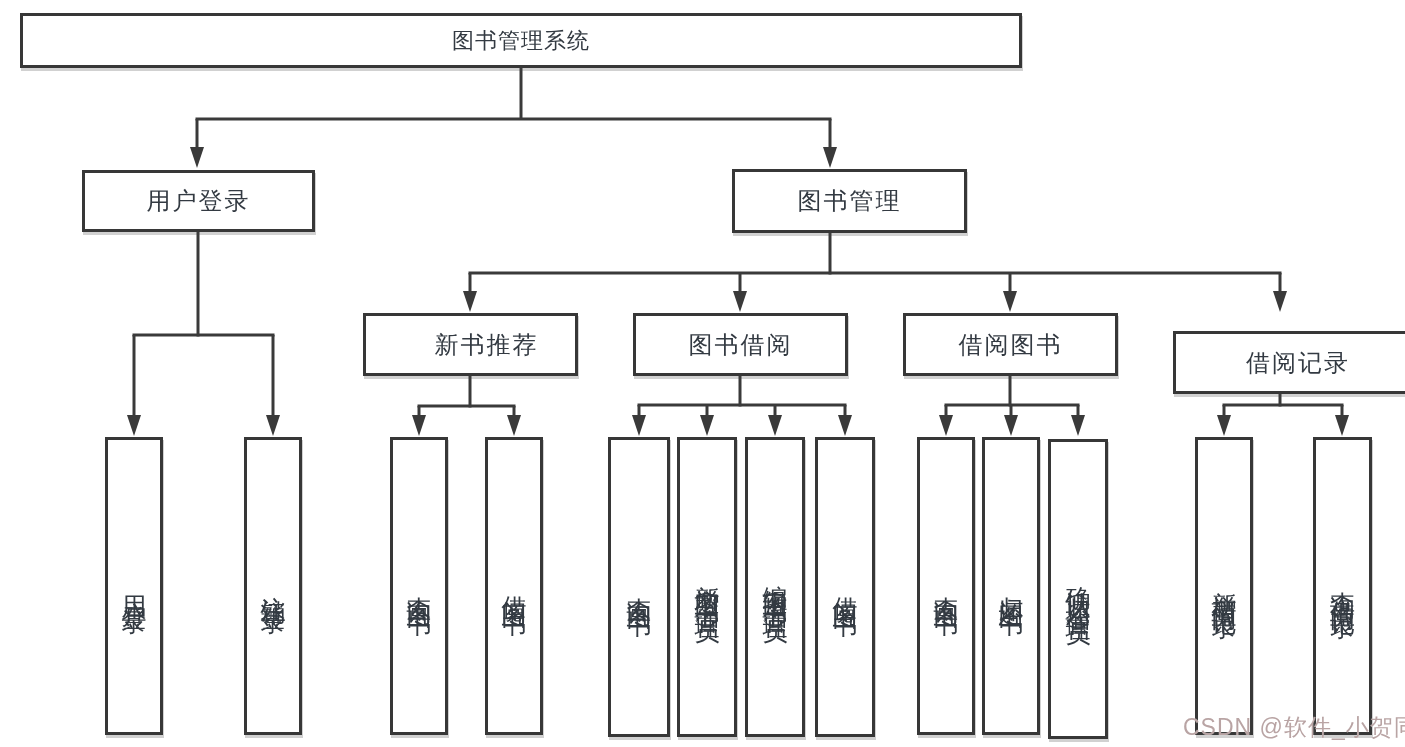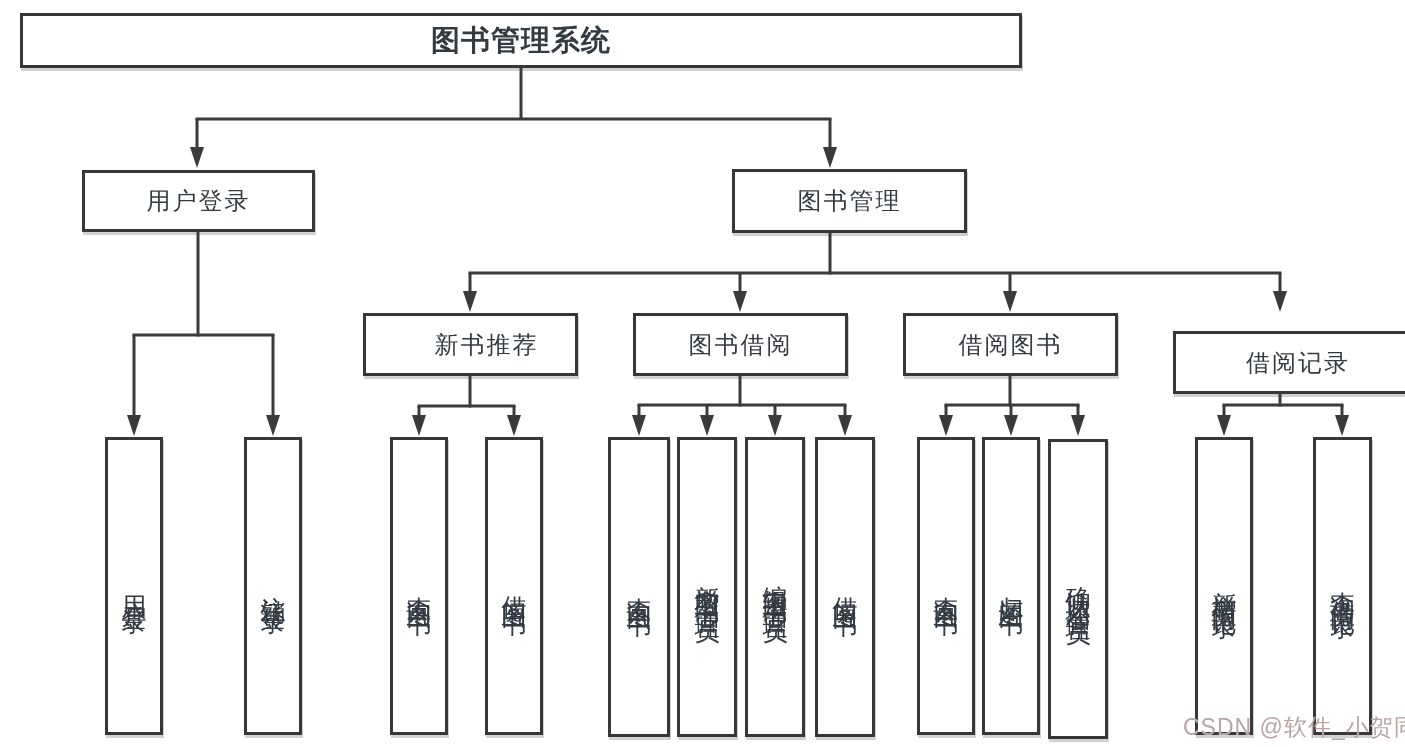--- a/index.html
+++ b/index.html
@@ -26,21 +26,21 @@
     border:3px solid var(--border);
     box-shadow:1px 3px 0 rgba(70,70,70,.25);
     display:flex;
     align-items:center;
     justify-content:center;
     color:var(--text);
     z-index:1;
     text-align:center;
   }
   .h{font-size:24px;letter-spacing:2px;}
-  .root{font-size:29px;letter-spacing:1px;font-weight:bold;}
+  .root{font-size:22px;letter-spacing:1px;}
   .v{
     writing-mode:vertical-rl;
     text-orientation:mixed;
     font-size:25px;
     letter-spacing:5px;
     line-height:1;
   }
   .watermark{
     position:absolute;
     left:1183px;top:712px;

